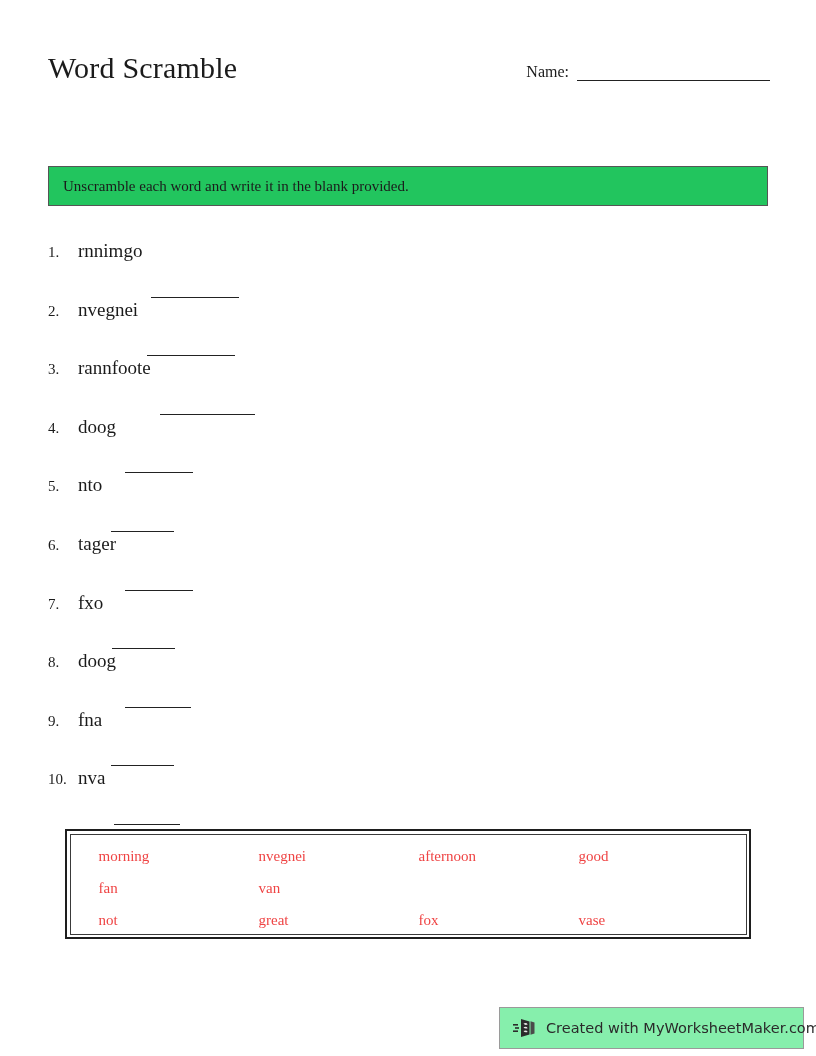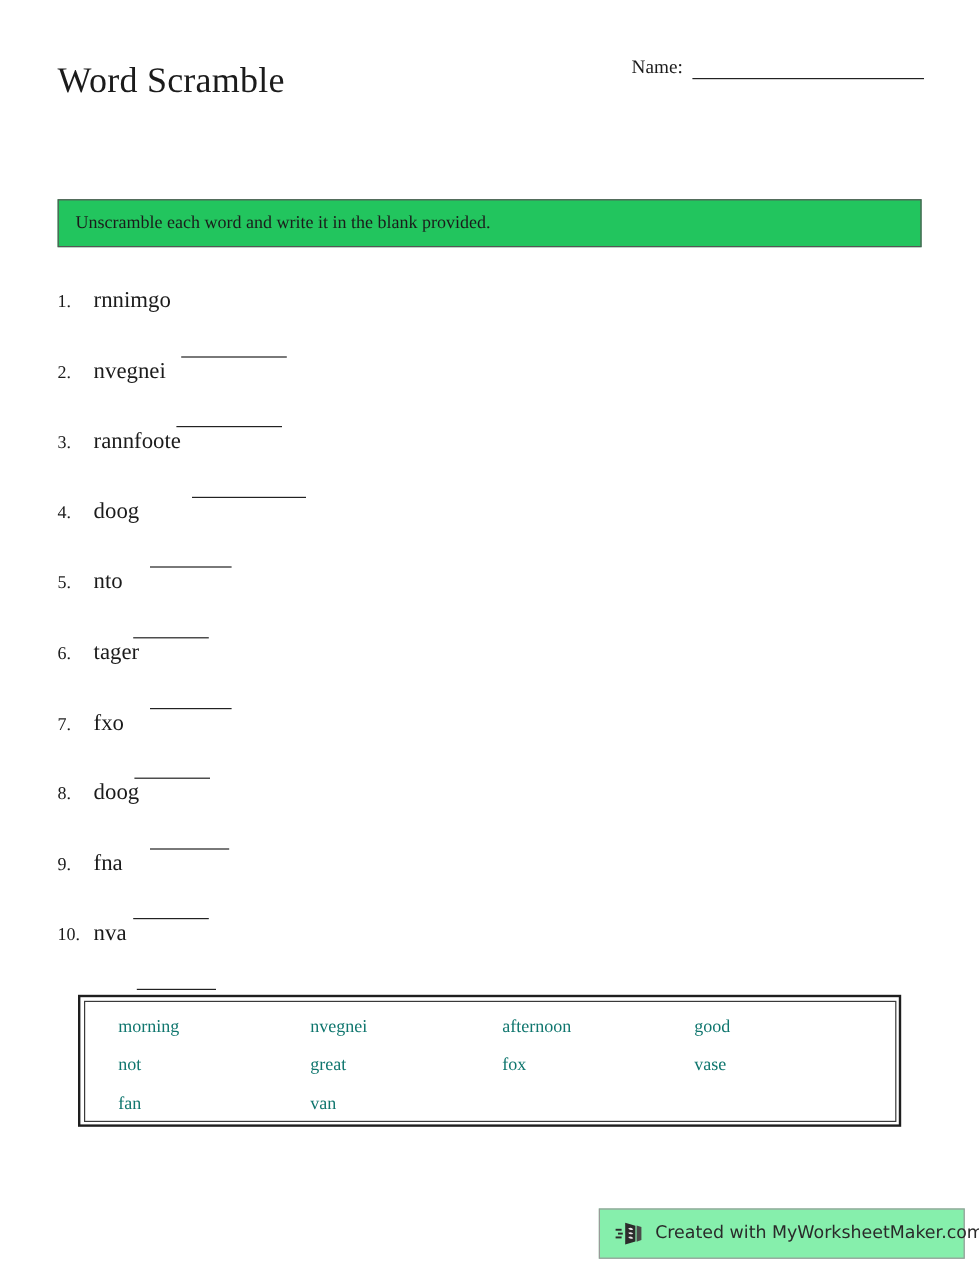--- a/index.html
+++ b/index.html
@@ -37,21 +37,21 @@
   }
 
   .namedate {
     position: absolute;
     left: 500px;
     top: 48px;
     width: 270px;
   }
   .nd-row {
     display: flex;
-    align-items: flex-start;
+    align-items: flex-end;
     justify-content: flex-end;
     height: 33px;
   }
   .nd-label {
     font-size: 16px;
     color: #1b1b1b;
     white-space: nowrap;
     padding-right: 8px;
   }
   .nd-line {
@@ -135,21 +135,21 @@
     padding: 13px 0 0 28px;
   }
   .bank-row {
     display: flex;
     height: 32px;
     align-items: flex-start;
   }
   .bank-cell {
     width: 160px;
     font-size: 15px;
-    color: #0f766e;
+    color: #ef4444;
     white-space: nowrap;
   }
 
   
   .badge {
     position: absolute;
     left: 499px;
     top: 1007px;
     width: 305px;
     height: 42px;
@@ -247,30 +247,30 @@
 
   <div class="bank-outer">
     <div class="bank-inner" id="wordbank">
         <div class="bank-row">
           <span class="bank-cell">morning</span>
           <span class="bank-cell">nvegnei</span>
           <span class="bank-cell">afternoon</span>
           <span class="bank-cell">good</span>
         </div>
         <div class="bank-row">
+          <span class="bank-cell">fan</span>
+          <span class="bank-cell">van</span>
+          <span class="bank-cell"></span>
+          <span class="bank-cell"></span>
+        </div>
+        <div class="bank-row">
           <span class="bank-cell">not</span>
           <span class="bank-cell">great</span>
           <span class="bank-cell">fox</span>
           <span class="bank-cell">vase</span>
-        </div>
-        <div class="bank-row">
-          <span class="bank-cell">fan</span>
-          <span class="bank-cell">van</span>
-          <span class="bank-cell"></span>
-          <span class="bank-cell"></span>
         </div>
       </div>
   </div>
 
   <div class="badge">
     <span class="badge-logo">
       <svg width="26" height="26" viewBox="0 0 26 26" aria-hidden="true">
         <g fill="#2b2b2b">
           <rect x="1" y="9" width="5" height="1.6"></rect>
           <rect x="3" y="12.2" width="4" height="1.6"></rect>

